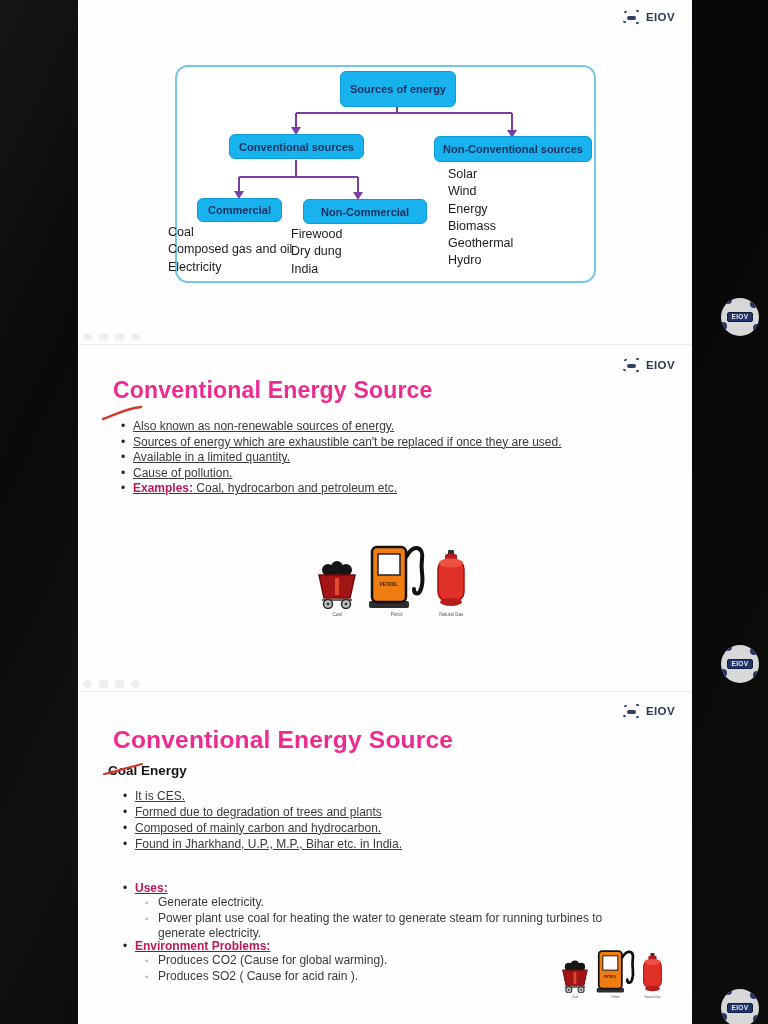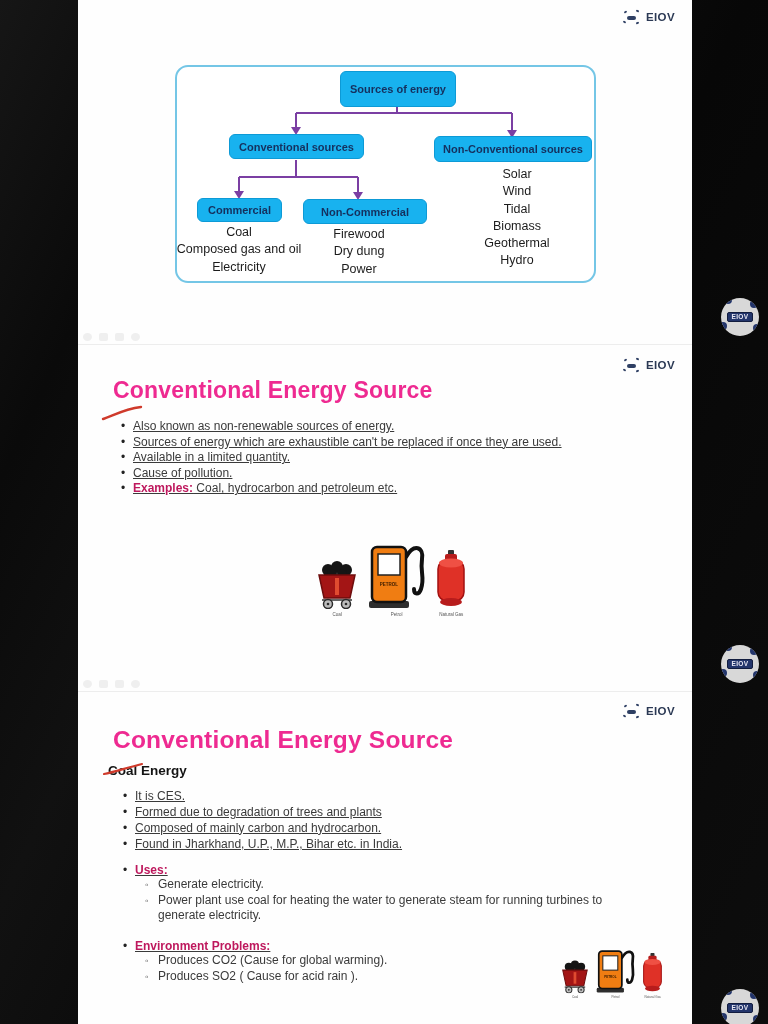--- a/index.html
+++ b/index.html
@@ -33,21 +33,21 @@
     border:2px solid #74c6e6;border-radius:13px;background:#fff;}
   .flow-lines{position:absolute;left:97px;top:65px;width:421px;height:218px;}
   .flow-box{position:absolute;display:flex;align-items:center;justify-content:center;
     background:#18b2ef;border:1.5px solid #0d9ad6;border-radius:6px;
     color:#15305e;font-weight:bold;font-size:11px;text-align:center;}
   .fb-root{left:262px;top:71px;width:116px;height:36px;}
   .fb-conv{left:151px;top:134px;width:135px;height:25px;}
   .fb-nonconv{left:356px;top:136px;width:158px;height:26px;}
   .fb-comm{left:119px;top:198px;width:85px;height:24px;}
   .fb-noncomm{left:225px;top:199px;width:124px;height:25px;}
-  .flow-list{position:absolute;text-align:center;font-size:12.5px;line-height:17.3px;color:#1c1c1c;}
+  .flow-list{position:absolute;text-align:left;font-size:12.5px;line-height:17.3px;color:#1c1c1c;}
   .fl-comm{left:90px;top:224px;width:142px;}
   .fl-noncomm{left:213px;top:226px;width:136px;}
   .fl-nonconv{left:370px;top:166px;width:138px;}
 
   
   .slide-title{position:absolute;left:35px;font-weight:bold;color:#ee2a91;letter-spacing:.2px;}
   .page-2 .slide-title{top:31px;font-size:23px;}
   .page-3 .slide-title{top:33px;font-size:24.5px;}
   .pen-mark{position:absolute;pointer-events:none;}
   .bullets{position:absolute;list-style:none;}
@@ -135,26 +135,26 @@
       </div>
 
     <div class="flow-list fl-comm">
       <div>Coal</div>
       <div>Composed gas and oil</div>
       <div>Electricity</div>
     </div>
     <div class="flow-list fl-noncomm">
       <div>Firewood</div>
       <div>Dry dung</div>
-      <div>Power</div>
+      <div>India</div>
     </div>
     <div class="flow-list fl-nonconv">
       <div>Solar</div>
       <div>Wind</div>
-      <div>Tidal</div>
+      <div>Energy</div>
       <div>Biomass</div>
       <div>Geothermal</div>
       <div>Hydro</div>
     </div>
 
     <div class="faint-tools">
       <span class="ft-round"></span>
       <span></span>
       <span></span>
       <span class="ft-round"></span>
@@ -255,21 +255,21 @@
       <path d="M2,13 C12,11 24,7 40,3" stroke="#cf3a2b" stroke-width="2.2" fill="none" stroke-linecap="round"></path>
     </svg>
 
     <ul class="bullets p3-bullets">
       <li>It is CES.</li>
       <li>Formed due to degradation of trees and plants</li>
       <li>Composed of mainly carbon and hydrocarbon.</li>
       <li>Found in Jharkhand, U.P., M.P., Bihar etc. in India.</li>
     </ul>
 
-    <div class="block-row" style="left:45px;top:170px;width:545px;">
+    <div class="block-row" style="left:45px;top:188px;width:545px;">
       <ul class="bullets" style="position:static;">
         <li><span class="bold-label">Uses:</span></li>
       </ul>
       <ul class="sub-bullets" style="margin-left:22px;width:488px;">
         <li>Generate electricity.</li>
         <li>Power plant use coal for heating the water to generate steam for running turbines to generate electricity.</li>
       </ul>
     </div>
 
     <div class="block-row" style="left:45px;top:246px;width:545px;">

